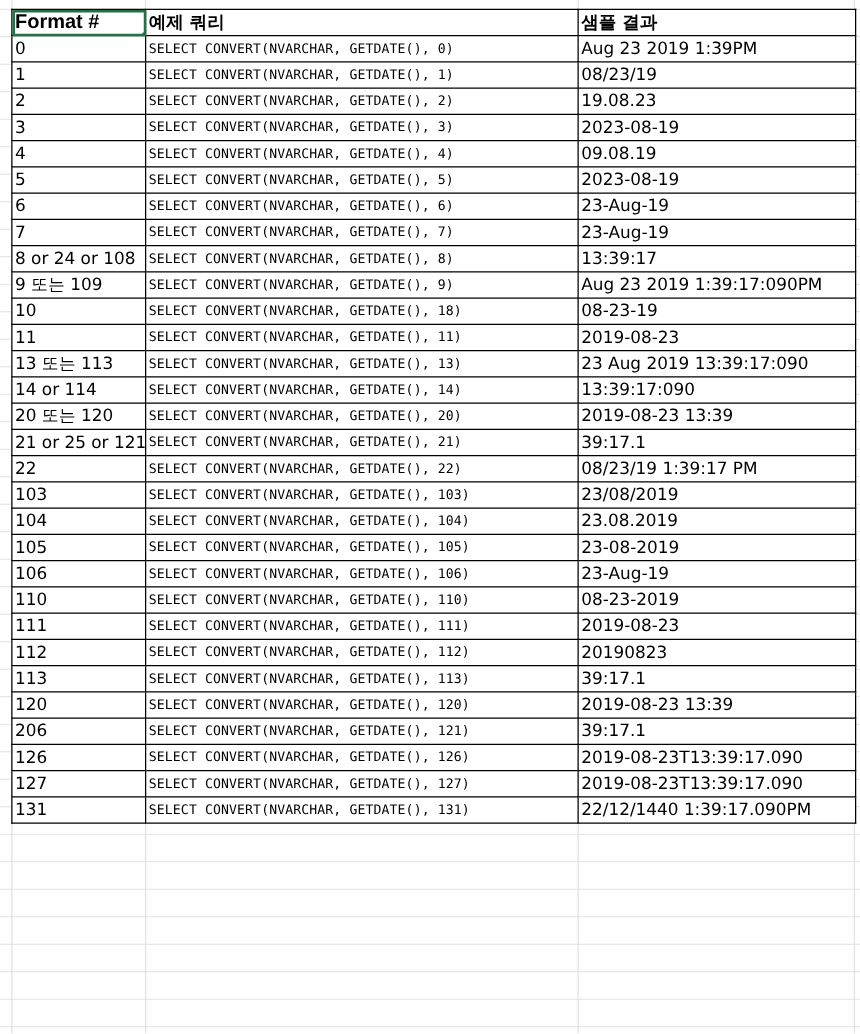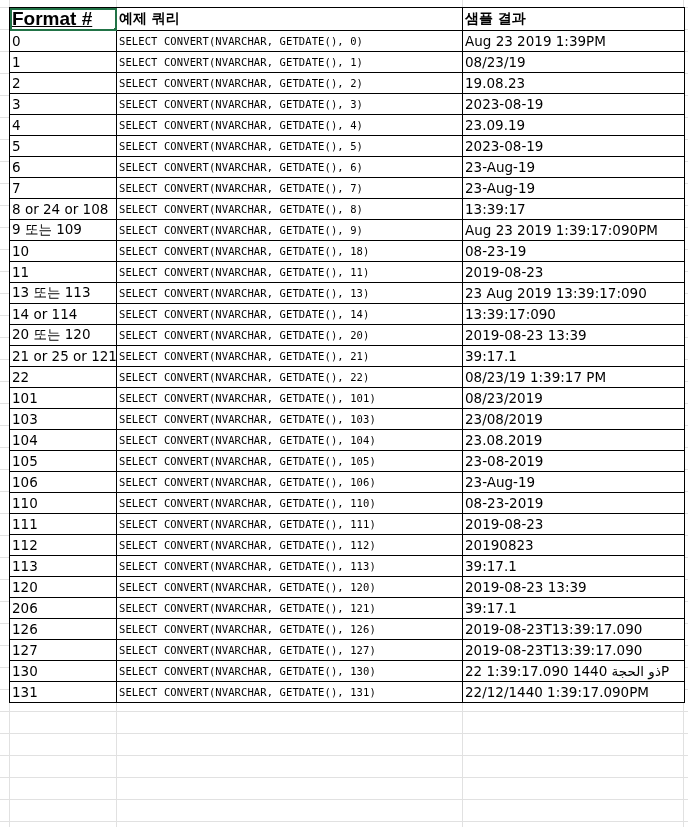--- a/index.html
+++ b/index.html
@@ -26,21 +26,21 @@
       overflow: hidden;
       white-space: nowrap;
       text-align: left;
       vertical-align: middle;
       color: #000000;
     }
     col.c1 { width: 107px; }
     col.c2 { width: 346px; }
     col.c3 { width: 222px; }
     th { font-family: "DejaVu Sans", sans-serif; font-size: 14px; font-weight: bold; }
-    th.h1 { font-family: "Liberation Sans", sans-serif; font-size: 19px; text-decoration: underline; }
+    th.h1 { font-family: "Liberation Sans", sans-serif; font-size: 16px; }
     th.sel { outline: 2px solid #217346; outline-offset: -2px; position: relative; }
     th.sel::after {
       content: ""; position: absolute; right: -3px; bottom: -3px;
       width: 5px; height: 5px; background: #217346;
     }
     td.fmt, td.res {
       font-family: "DejaVu Sans", sans-serif; font-size: 13.5px;
       vertical-align: bottom; padding-bottom: 0;
     }
     td.q {
@@ -87,21 +87,21 @@
         <td class="res" dir="ltr">19.08.23</td>
       </tr>
       <tr>
         <td class="fmt">3</td>
         <td class="q">SELECT CONVERT(NVARCHAR, GETDATE(), 3)</td>
         <td class="res" dir="ltr">2023-08-19</td>
       </tr>
       <tr>
         <td class="fmt">4</td>
         <td class="q">SELECT CONVERT(NVARCHAR, GETDATE(), 4)</td>
-        <td class="res" dir="ltr">23.09.19</td>
+        <td class="res" dir="ltr">09.08.19</td>
       </tr>
       <tr>
         <td class="fmt">5</td>
         <td class="q">SELECT CONVERT(NVARCHAR, GETDATE(), 5)</td>
         <td class="res" dir="ltr">2023-08-19</td>
       </tr>
       <tr>
         <td class="fmt">6</td>
         <td class="q">SELECT CONVERT(NVARCHAR, GETDATE(), 6)</td>
         <td class="res" dir="ltr">23-Aug-19</td>
@@ -150,25 +150,20 @@
         <td class="fmt">21 or 25 or 121</td>
         <td class="q">SELECT CONVERT(NVARCHAR, GETDATE(), 21)</td>
         <td class="res" dir="ltr">39:17.1</td>
       </tr>
       <tr>
         <td class="fmt">22</td>
         <td class="q">SELECT CONVERT(NVARCHAR, GETDATE(), 22)</td>
         <td class="res" dir="ltr">08/23/19 1:39:17 PM</td>
       </tr>
       <tr>
-        <td class="fmt">101</td>
-        <td class="q">SELECT CONVERT(NVARCHAR, GETDATE(), 101)</td>
-        <td class="res" dir="ltr">08/23/2019</td>
-      </tr>
-      <tr>
         <td class="fmt">103</td>
         <td class="q">SELECT CONVERT(NVARCHAR, GETDATE(), 103)</td>
         <td class="res" dir="ltr">23/08/2019</td>
       </tr>
       <tr>
         <td class="fmt">104</td>
         <td class="q">SELECT CONVERT(NVARCHAR, GETDATE(), 104)</td>
         <td class="res" dir="ltr">23.08.2019</td>
       </tr>
       <tr>
@@ -213,25 +208,20 @@
       </tr>
       <tr>
         <td class="fmt">126</td>
         <td class="q">SELECT CONVERT(NVARCHAR, GETDATE(), 126)</td>
         <td class="res" dir="ltr">2019-08-23T13:39:17.090</td>
       </tr>
       <tr>
         <td class="fmt">127</td>
         <td class="q">SELECT CONVERT(NVARCHAR, GETDATE(), 127)</td>
         <td class="res" dir="ltr">2019-08-23T13:39:17.090</td>
-      </tr>
-      <tr>
-        <td class="fmt">130</td>
-        <td class="q">SELECT CONVERT(NVARCHAR, GETDATE(), 130)</td>
-        <td class="res" dir="ltr">22 ذو الحجة 1440 1:39:17.090P</td>
       </tr>
       <tr>
         <td class="fmt">131</td>
         <td class="q">SELECT CONVERT(NVARCHAR, GETDATE(), 131)</td>
         <td class="res" dir="ltr">22/12/1440 1:39:17.090PM</td>
       </tr>
     </tbody>
 </table>
 
 </body></html>

